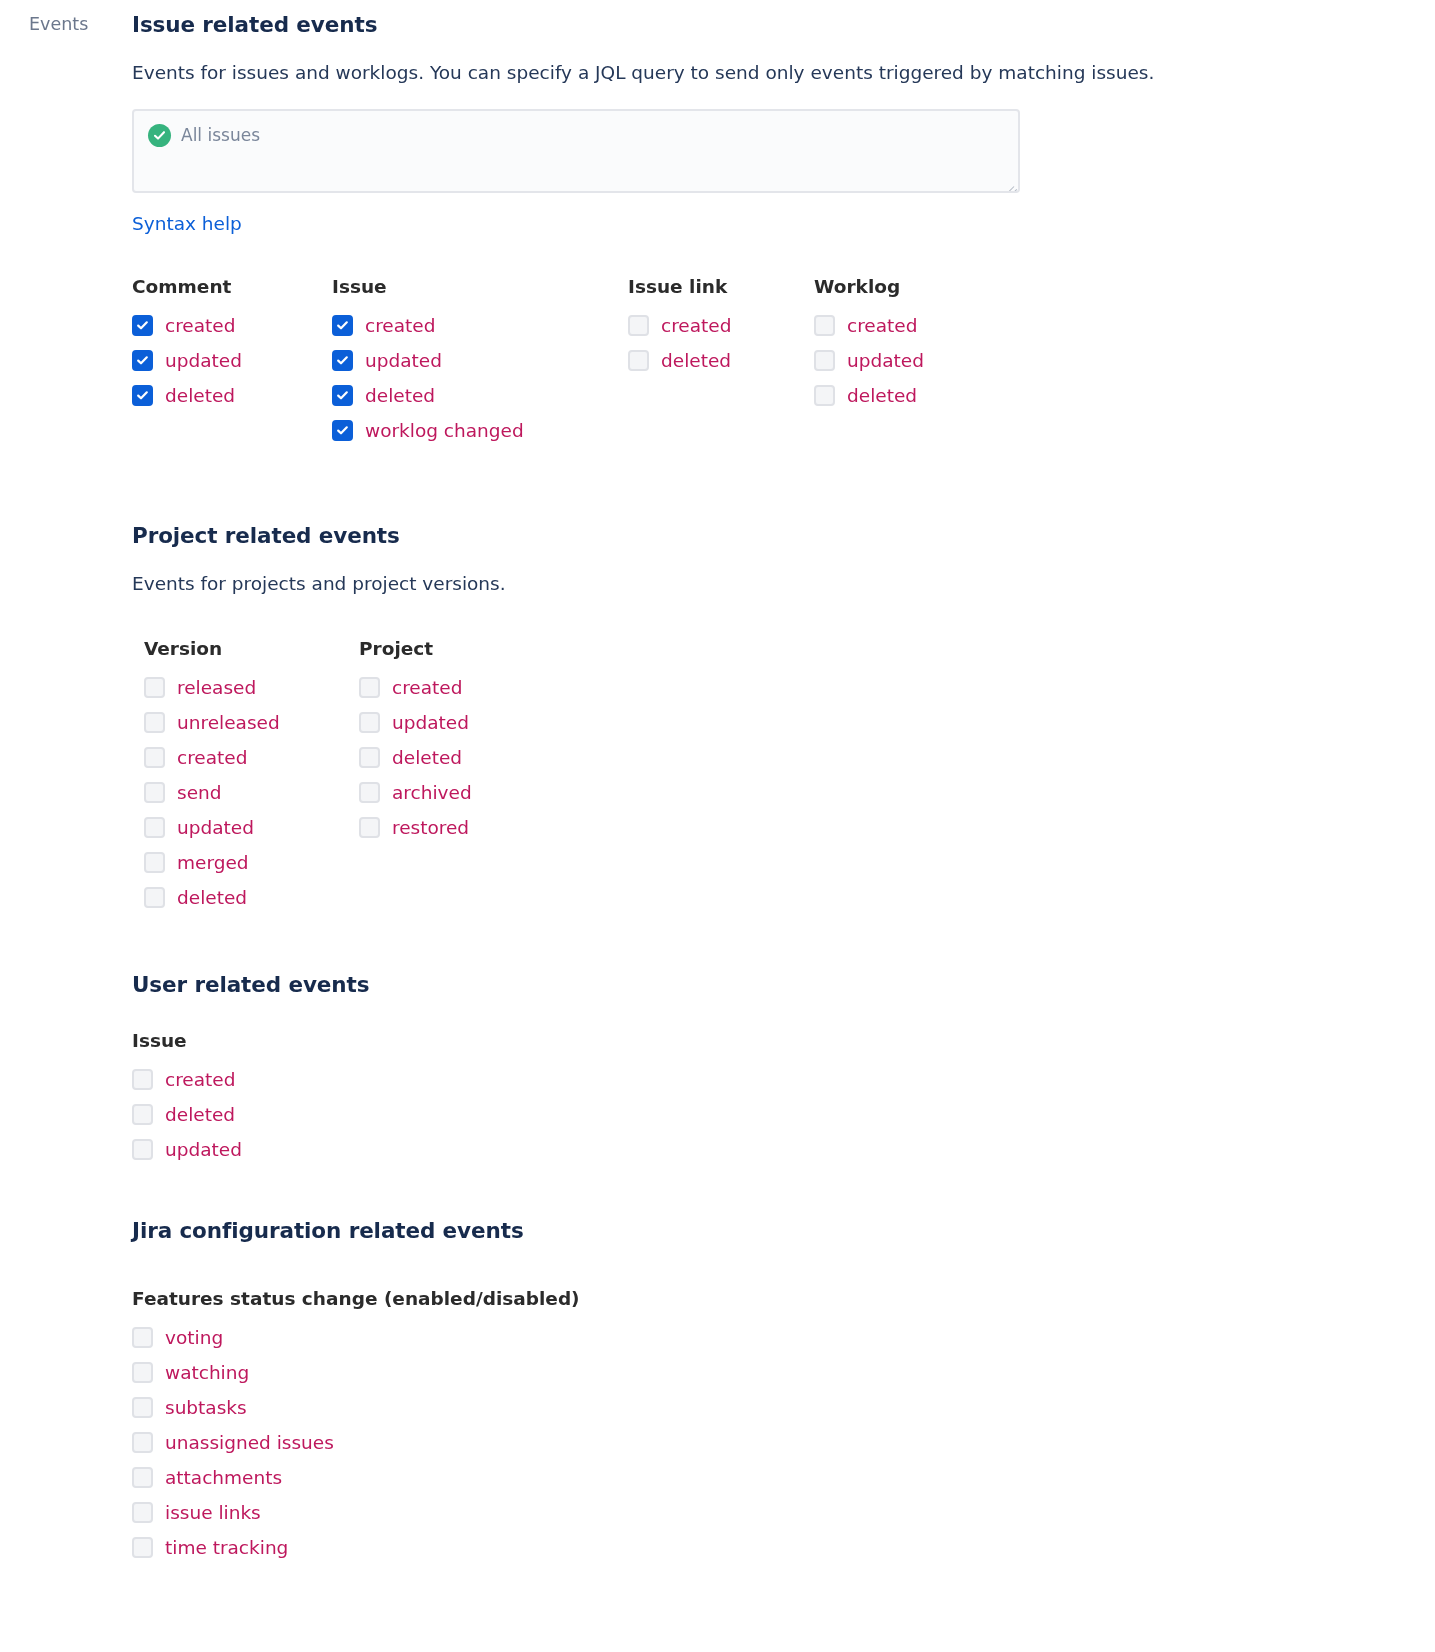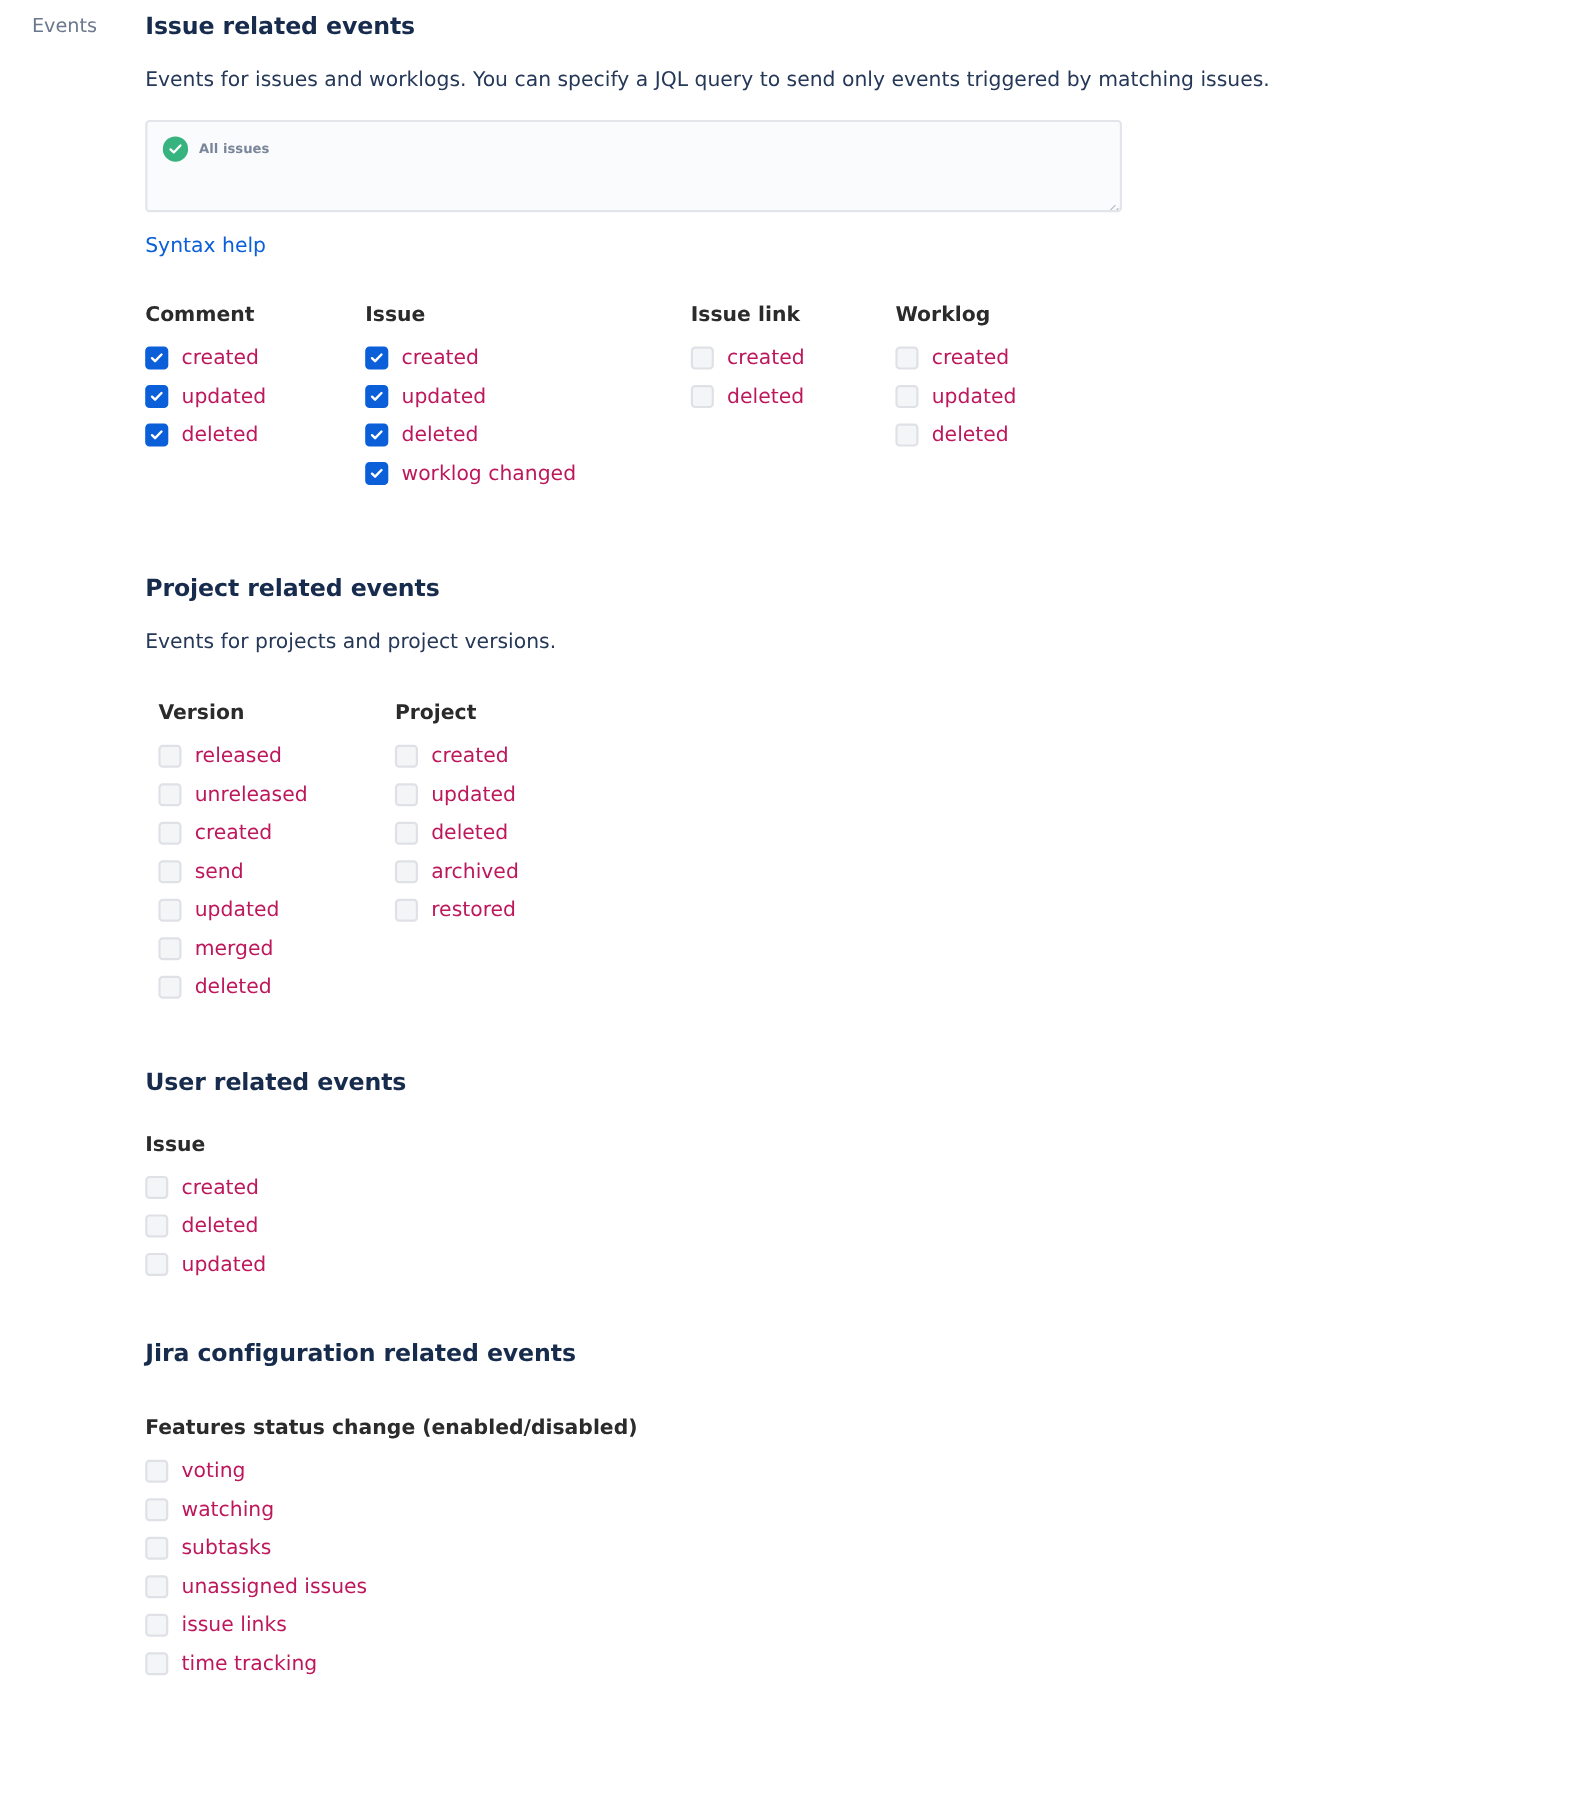--- a/index.html
+++ b/index.html
@@ -85,24 +85,24 @@
     height: 23px;
     border-radius: 50%;
     background: #36B37E;
     display: inline-flex;
     align-items: center;
     justify-content: center;
     flex: 0 0 auto;
   }
   .check-circle svg { display: block; }
   .jql-text {
-    font-size: 12px;
+    font-size: 17px;
     line-height: 26px;
     color: #7A869A;
-    font-weight: 700;
+    font-weight: 400;
   }
   .resize-grip {
     position: absolute;
     right: 2px;
     bottom: 2px;
     width: 14px;
     height: 14px;
     pointer-events: auto;
   }
   .resize-grip i {
@@ -407,20 +407,24 @@
             <div class="cb-row">
               <span class="cb" role="checkbox" aria-checked="false"></span>
               <span class="cb-label">subtasks</span>
             </div>
             <div class="cb-row">
               <span class="cb" role="checkbox" aria-checked="false"></span>
               <span class="cb-label">unassigned issues</span>
             </div>
             <div class="cb-row">
               <span class="cb" role="checkbox" aria-checked="false"></span>
+              <span class="cb-label">attachments</span>
+            </div>
+            <div class="cb-row">
+              <span class="cb" role="checkbox" aria-checked="false"></span>
               <span class="cb-label">issue links</span>
             </div>
             <div class="cb-row">
               <span class="cb" role="checkbox" aria-checked="false"></span>
               <span class="cb-label">time tracking</span>
             </div>
           </div>
         </div>
     </div>
 

